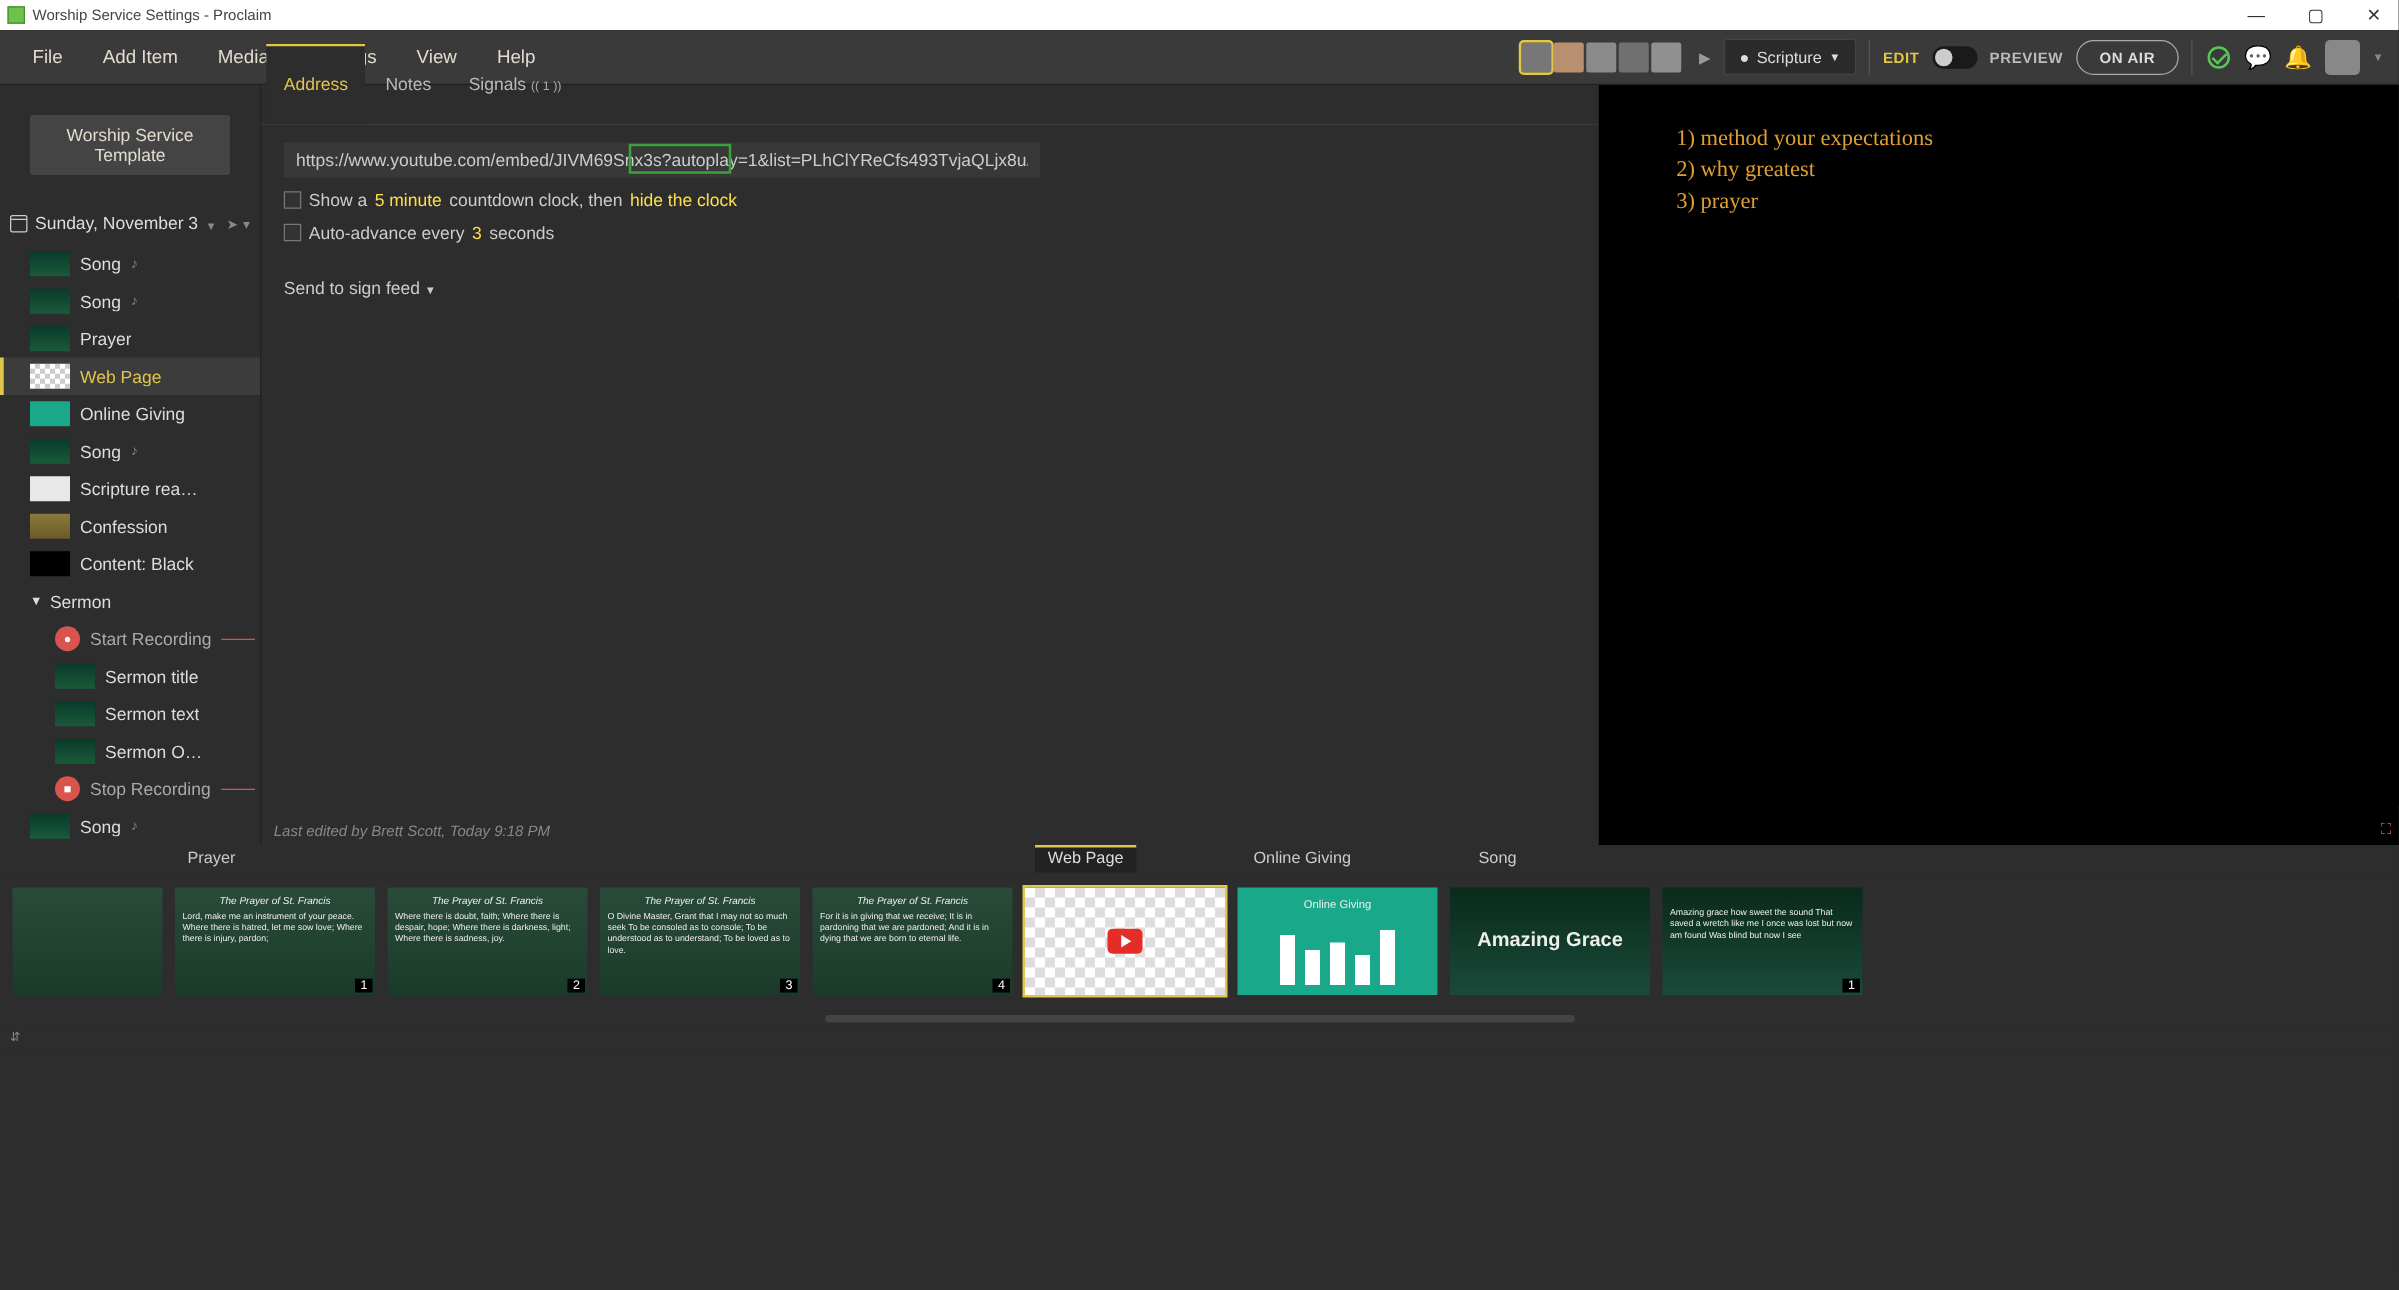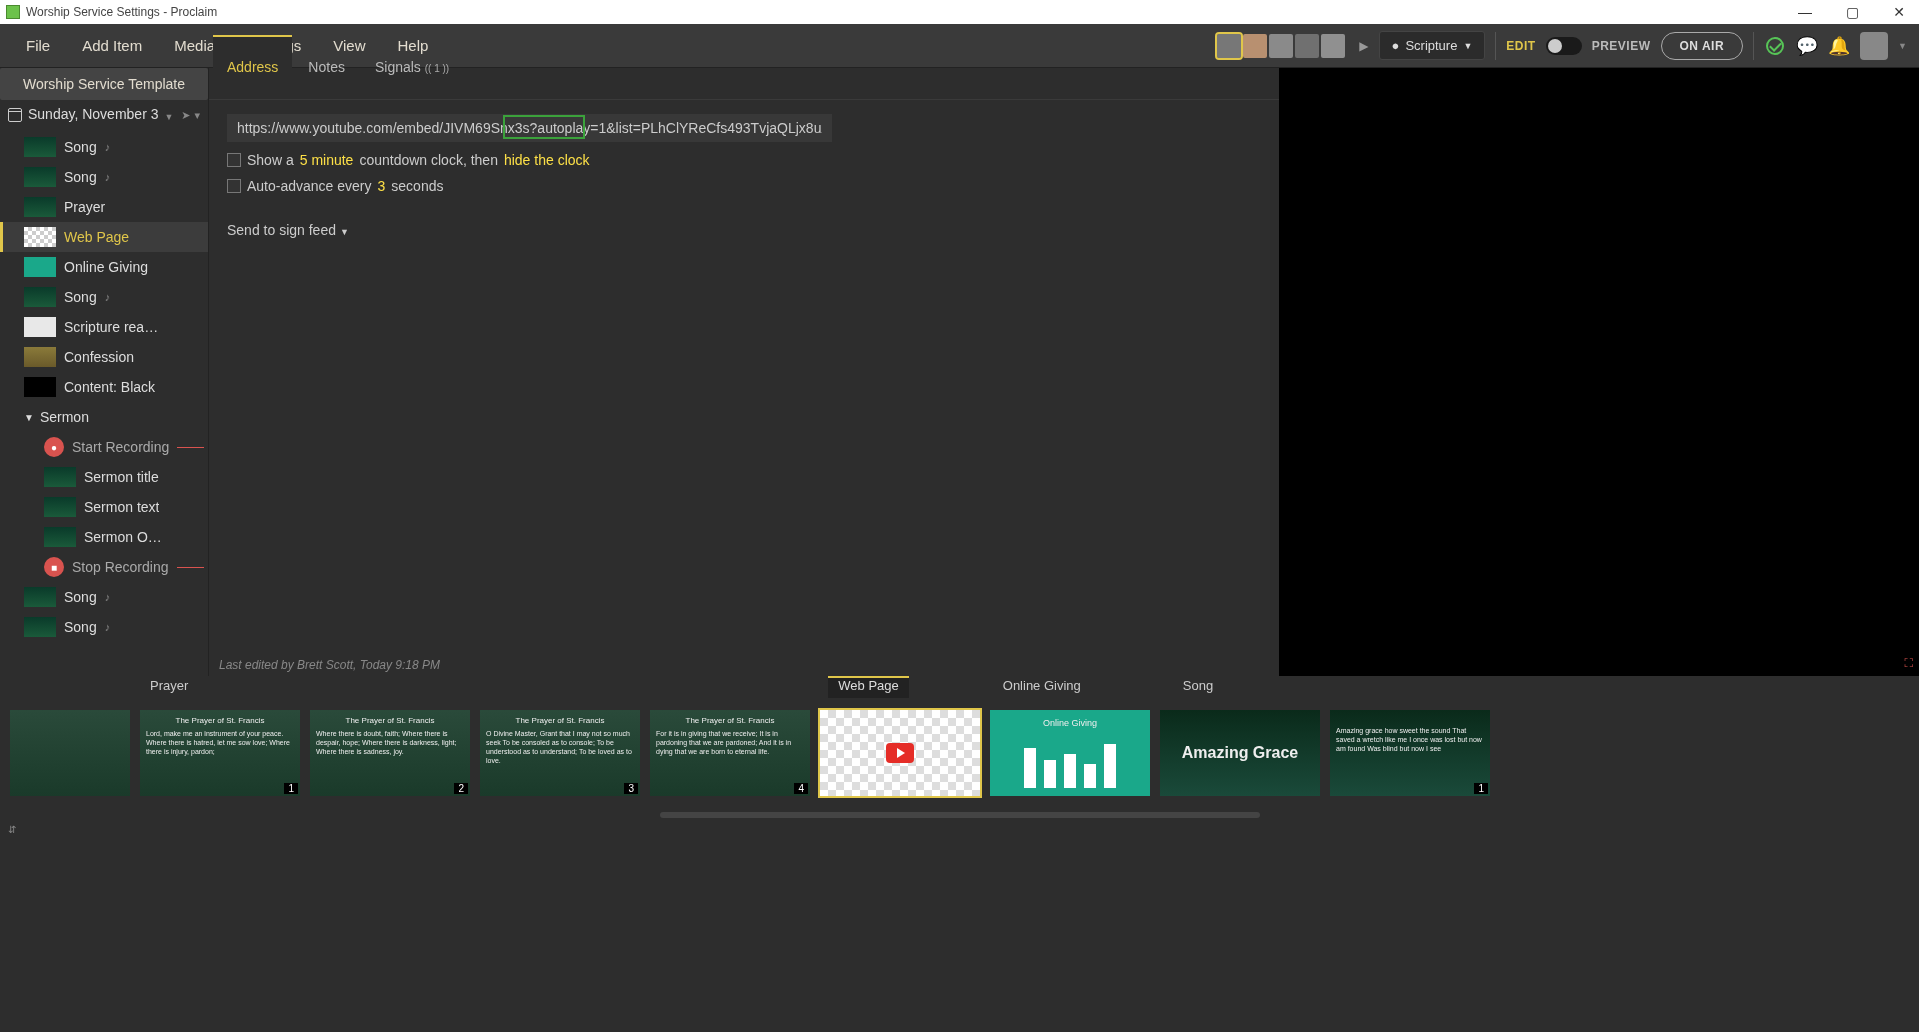--- a/index.html
+++ b/index.html
@@ -132,21 +132,21 @@
   display: flex;
   height: 608px;
 }
 .sidebar {
   width: 208px;
   background: #2d2d2d;
   display: flex;
   flex-direction: column;
 }
 .preset-box {
-  margin: 0;
+  margin: 24px;
   padding: 8px 10px;
   background: #444;
   color: #e2dccf;
   font-size: 14px;
   border-radius: 2px;
   text-align: center;
 }
 .date-row {
   padding: 6px 8px 10px 8px;
   display: flex;
@@ -376,21 +376,21 @@
   flex-shrink: 0;
   color: #eee;
   font-size: 7px;
   padding: 6px;
   overflow: hidden;
 }
 .slide.small { width: 120px; }
 .slide.selected {
   outline: 2px solid #e0c64a;
 }
-.slide .slide-title { font-size: 8px; text-align: center; margin-bottom: 4px; }
+.slide .slide-title { font-size: 8px; text-align: center; margin-bottom: 4px; font-style: italic; }
 .slide .slide-body { line-height: 1.3; }
 .slide .num-badge {
   position: absolute;
   right: 2px; bottom: 2px;
   background: #000;
   color: #fff;
   padding: 0 4px;
   font-size: 10px;
 }
 .slide.checker {
@@ -622,20 +622,25 @@
       <div class="send-row">
         <span>Send to sign feed</span>
         <span style="font-size:9px">▼</span>
       </div>
     </div>
     <div class="last-edited">Last edited by Brett Scott, Today 9:18 PM</div>
   </div>
 
   <div class="preview-panel">
     <div class="preview-canvas">
+      <div class="handwriting">
+        <div>1) method your expectations</div>
+        <div>2) why greatest</div>
+        <div>3) prayer</div>
+      </div>
       <div class="expand-icon">⛶</div>
     </div>
   </div>
 </div>
 
 <div class="filmstrip-top">
   <div class="strip-label offset-prayer">Prayer</div>
   <div class="strip-label selected gap1">Web Page</div>
   <div class="strip-label" style="margin-left:84px">Online Giving</div>
   <div class="strip-label" style="margin-left:82px">Song</div>

